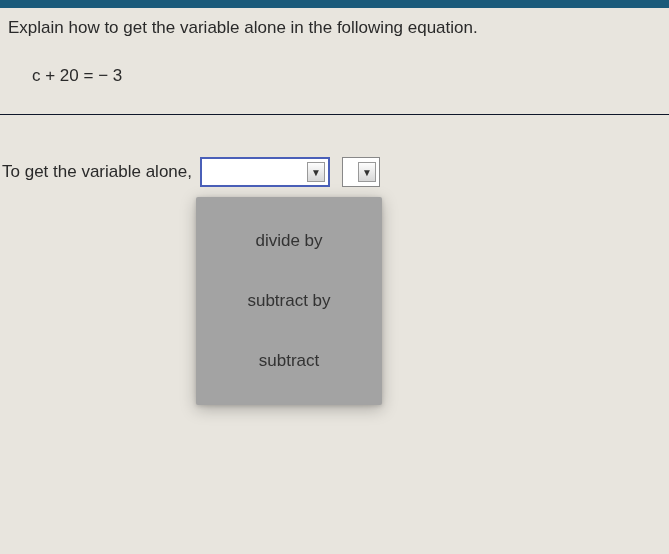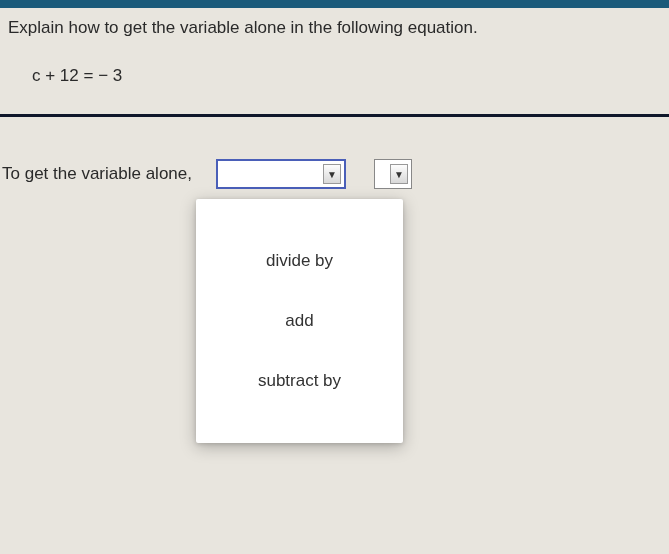--- a/index.html
+++ b/index.html
@@ -15,38 +15,38 @@
       overflow: hidden;
       color: #2a2a2a;
       font-size: 17px;
     }
     .top-bar {
       height: 8px;
       background: linear-gradient(to bottom, #1a5a7a, #1a5a7a);
     }
     .question-area {
       padding: 10px 6px 28px 6px;
-      border-bottom: 3px solid #0f172a;
+      border-bottom: 1px solid #0f172a;
     }
     .question-text {
       margin-left: 2px;
       margin-bottom: 28px;
     }
     .equation {
       margin-left: 26px;
       font-size: 17px;
     }
     .answer-area {
       padding: 42px 6px 6px 2px;
       position: relative;
     }
     .answer-line {
       display: flex;
       align-items: center;
-      gap: 20px;
+      gap: 4px;
     }
     .dropdown-box {
       display: inline-flex;
       align-items: center;
       justify-content: flex-end;
       border: 2px solid #4a5fb8;
       background: #fff;
       height: 30px;
       padding: 2px 3px;
       margin: 0 4px;
@@ -66,52 +66,52 @@
       display: flex;
       align-items: center;
       justify-content: center;
       font-size: 10px;
       color: #333;
     }
     .dropdown-menu {
       position: absolute;
       top: 82px;
       left: 196px;
-      width: 207px;
-      background: #ffffff;
+      width: 186px;
+      background: #a3a3a3;
       box-shadow: 0 4px 16px rgba(0,0,0,0.25), 0 1px 4px rgba(0,0,0,0.15);
       border-radius: 2px;
-      padding: 32px 0;
+      padding: 14px 0;
     }
     .dropdown-item {
       text-align: center;
       padding: 20px 0;
       color: #333;
       cursor: pointer;
     }
   </style>
 </head>
 <body>
 
 <div class="top-bar"></div>
 
 <div class="question-area">
   <div class="question-text">Explain how to get the variable alone in the following equation.</div>
-  <div class="equation">c + 12 = − 3</div>
+  <div class="equation">c + 20 = − 3</div>
 </div>
 
 <div class="answer-area">
   <div class="answer-line">
     <span>To get the variable alone,</span>
     <span class="dropdown-box wide">
       <span class="dropdown-arrow">▼</span>
     </span>
     <span class="dropdown-box small">
       <span class="dropdown-arrow">▼</span>
     </span>
   </div>
 
   <div class="dropdown-menu">
     <div class="dropdown-item">divide by</div>
-    <div class="dropdown-item">add</div>
     <div class="dropdown-item">subtract by</div>
+    <div class="dropdown-item">subtract</div>
   </div>
 </div>
 
 </body></html>

